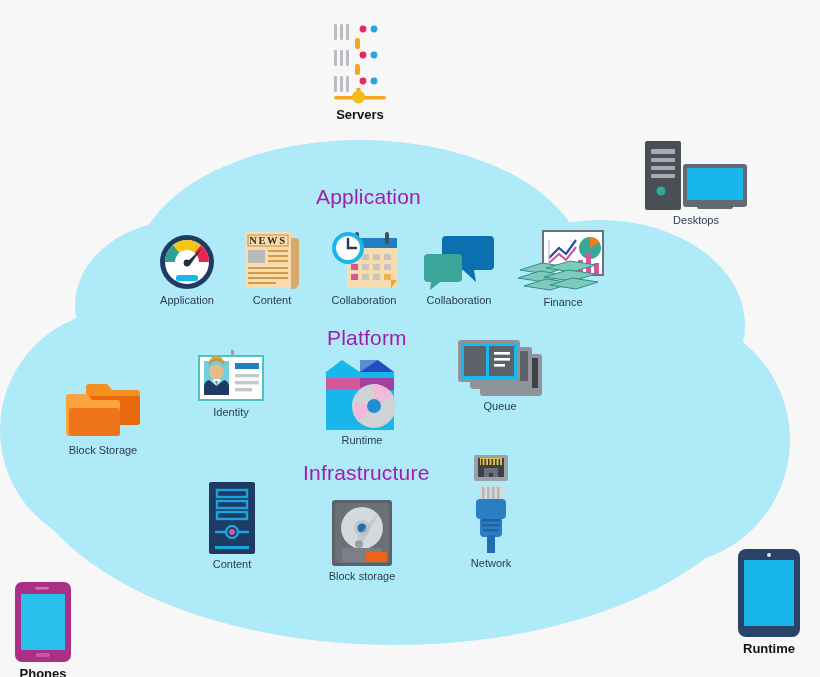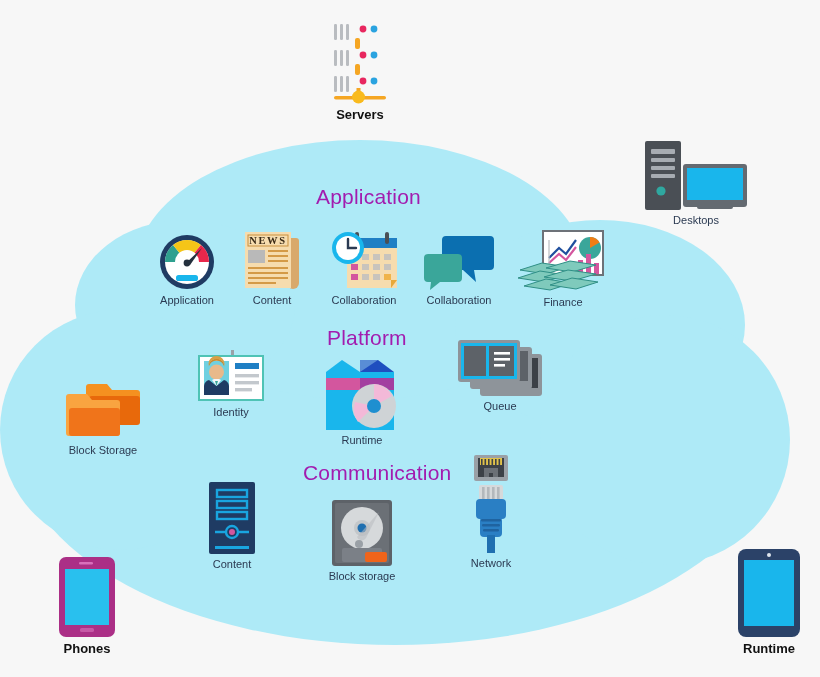--- a/index.html
+++ b/index.html
@@ -36,21 +36,21 @@
       <ellipse cx="360" cy="130" rx="225" ry="130" fill="#aeeaf7"></ellipse>
       <ellipse cx="185" cy="165" rx="110" ry="85" fill="#aeeaf7"></ellipse>
       <ellipse cx="600" cy="185" rx="145" ry="105" fill="#aeeaf7"></ellipse>
       <ellipse cx="120" cy="290" rx="120" ry="120" fill="#aeeaf7"></ellipse>
       <ellipse cx="665" cy="300" rx="125" ry="125" fill="#aeeaf7"></ellipse>
     </g>
   </svg>
 
   <div class="tier" style="left:316px;top:185px;">Application</div>
   <div class="tier" style="left:327px;top:326px;">Platform</div>
-  <div class="tier" style="left:303px;top:461px;">Communication</div>
+  <div class="tier" style="left:303px;top:461px;">Infrastructure</div>
 
   <div class="node big" style="left:330px;top:20px;width:60px;height:82px;">
     <svg class="icon" width="60" height="82">
       <g fill="#b9bcc0">
         <rect x="4" y="4" width="3" height="16" rx="1.2"></rect>
         <rect x="10" y="4" width="3" height="16" rx="1.2"></rect>
         <rect x="16" y="4" width="3" height="16" rx="1.2"></rect>
         <rect x="4" y="30" width="3" height="16" rx="1.2"></rect>
         <rect x="10" y="30" width="3" height="16" rx="1.2"></rect>
         <rect x="16" y="30" width="3" height="16" rx="1.2"></rect>
@@ -87,21 +87,21 @@
       </g>
       <circle cx="20" cy="50" r="4.6" fill="#2fa8a0"></circle>
       <rect x="42" y="23" width="64" height="43" rx="3" fill="#646a71"></rect>
       <rect x="46" y="27" width="56" height="32" fill="#19b6ec"></rect>
       <rect x="66" y="60" width="16" height="5" fill="#646a71"></rect>
       <rect x="56" y="64" width="36" height="4" rx="2" fill="#646a71"></rect>
     </svg>
     <div class="cap">Desktops</div>
   </div>
 
-  <div class="node" style="left:15px;top:557px;width:56px;height:80px;margin-left:44px;">
+  <div class="node" style="left:15px;top:582px;width:56px;height:80px;">
     <svg class="icon" width="56" height="80">
       <rect x="0" y="0" width="56" height="80" rx="7" fill="#ab2f86"></rect>
       <rect x="6" y="12" width="44" height="56" fill="#29c0ee"></rect>
       <rect x="20" y="5" width="14" height="2.6" rx="1.3" fill="#d86fbb"></rect>
       <rect x="21" y="71" width="14" height="4" rx="1.6" fill="#c758a6"></rect>
     </svg>
     <div class="cap" style="font-weight:bold;font-size:13px;color:#111;">Phones</div>
   </div>
 
   <div class="node" style="left:738px;top:549px;width:62px;height:88px;">

